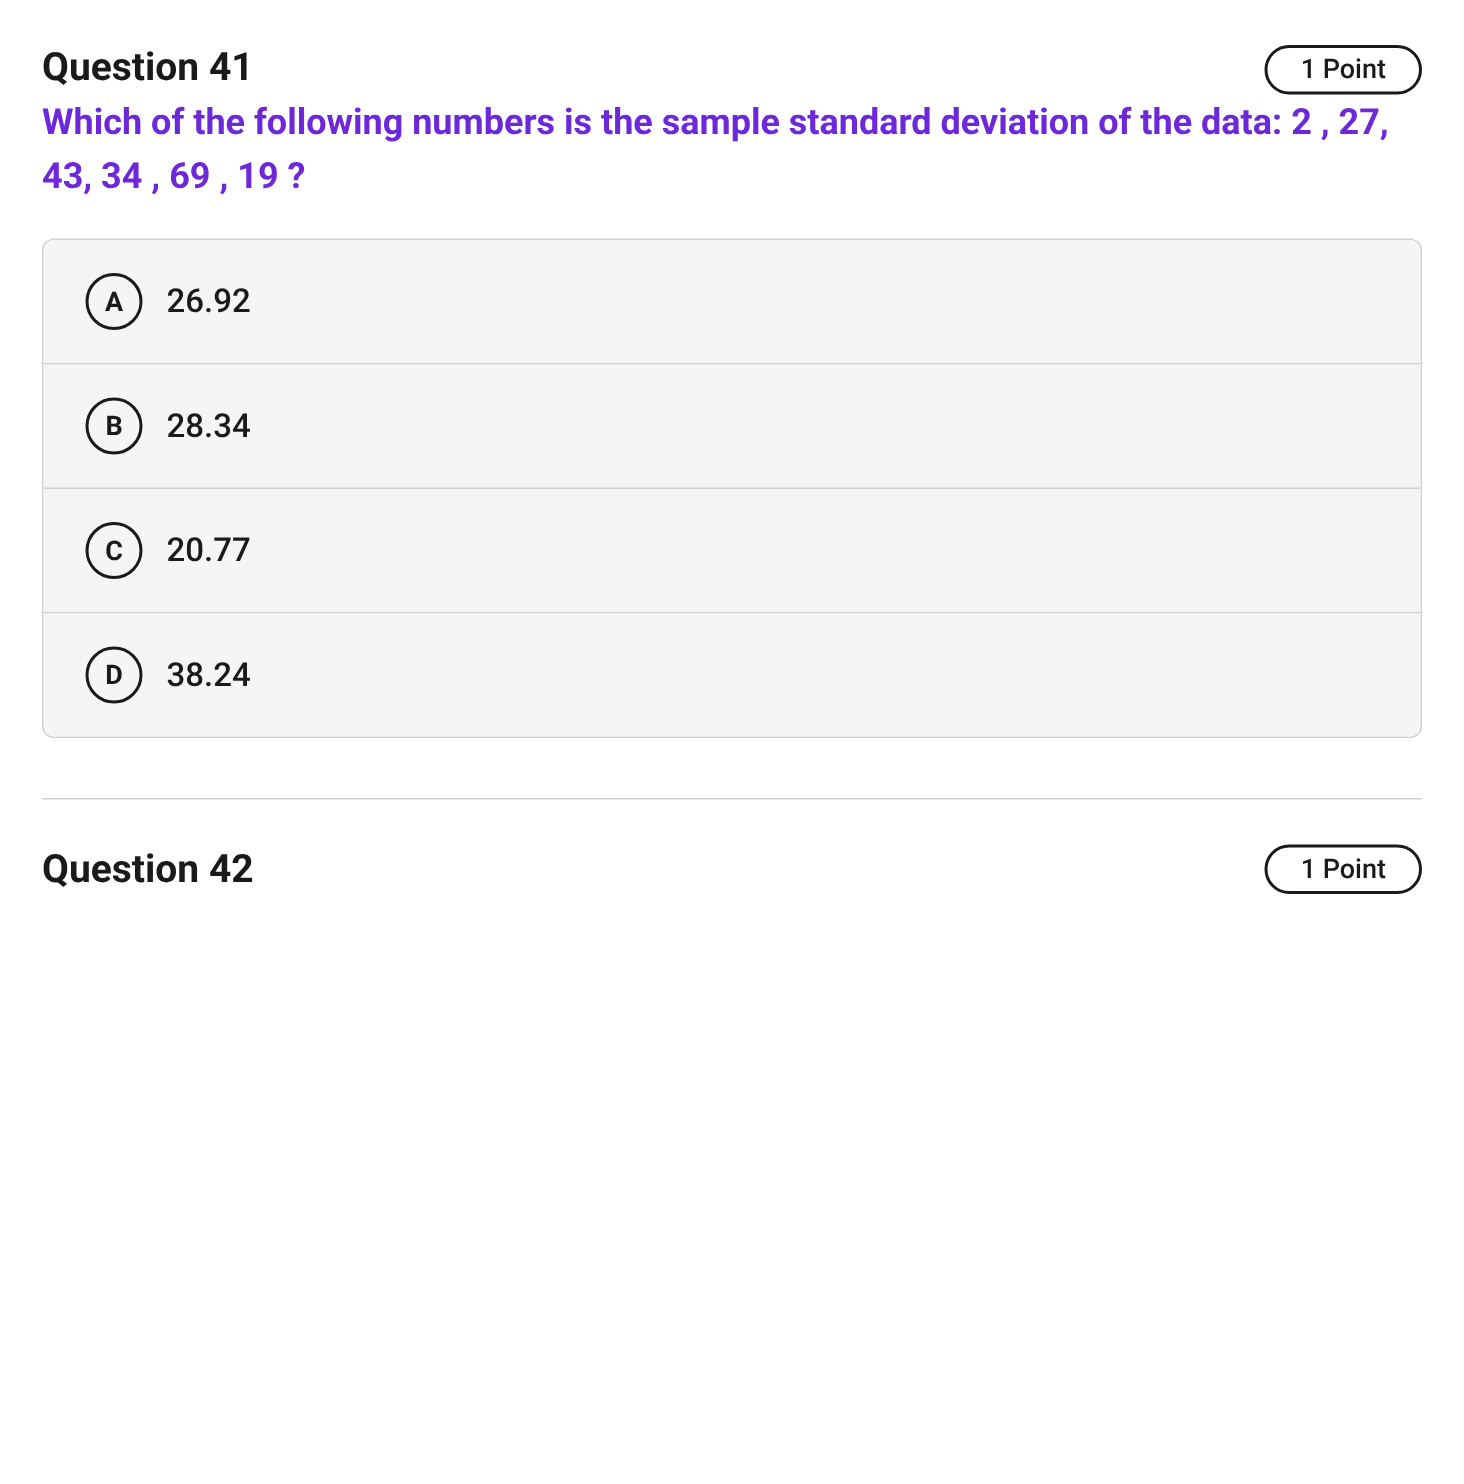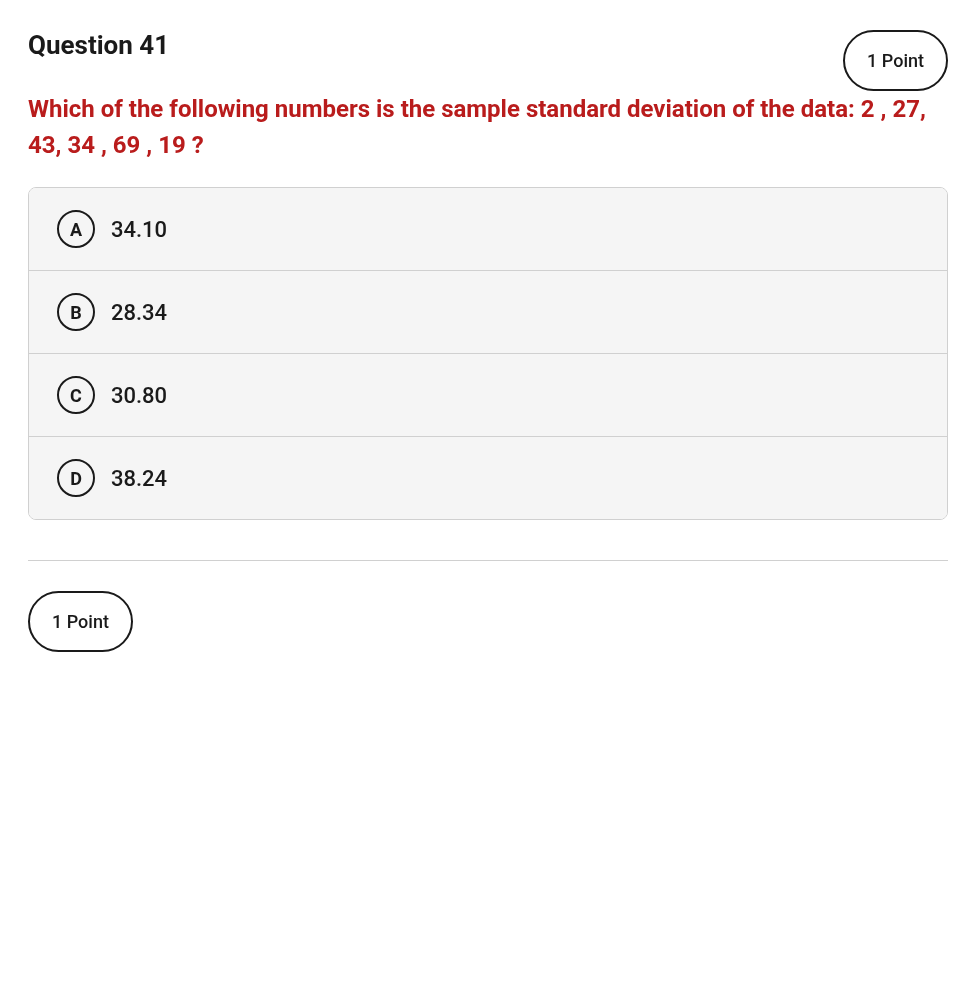--- a/index.html
+++ b/index.html
@@ -25,32 +25,32 @@
 
     .question-title {
       font-size: 26px;
       font-weight: 700;
       color: #1a1a1a;
     }
 
     .point-badge {
       border: 2px solid #1a1a1a;
       border-radius: 50px;
-      padding: 18px 22px;
+      padding: 4px 22px;
       font-size: 18px;
       font-weight: 500;
       color: #1a1a1a;
     }
 
     .question-text {
       font-size: 24px;
       font-weight: 700;
       line-height: 1.5;
       margin-bottom: 24px;
-      color: #b91c1c;
+      color: #6d28d9;
     }
 
     .options-container {
       display: flex;
       flex-direction: column;
       gap: 0;
       border: 1px solid #d0d0d0;
       border-radius: 8px;
       overflow: hidden;
       margin-bottom: 40px;
@@ -109,36 +109,37 @@
   <span class="question-title">Question 41</span>
   <span class="point-badge">1 Point</span>
 </div>
 
 <div class="question-text">Which of the following numbers is the sample standard deviation of the data: 2 , 27, 43, 34 , 69 , 19 ?</div>
 
 <div class="options-container">
 
   <div class="option-item">
     <div class="option-circle">A</div>
-    <span class="option-text">34.10</span>
+    <span class="option-text">26.92</span>
   </div>
 
   <div class="option-item">
     <div class="option-circle">B</div>
     <span class="option-text">28.34</span>
   </div>
 
   <div class="option-item">
     <div class="option-circle">C</div>
-    <span class="option-text">30.80</span>
+    <span class="option-text">20.77</span>
   </div>
 
   <div class="option-item">
     <div class="option-circle">D</div>
     <span class="option-text">38.24</span>
   </div>
 </div>
 
 <div class="divider"></div>
 
 <div class="question-header-2">
+  <span class="question-title">Question 42</span>
   <span class="point-badge">1 Point</span>
 </div>
 
 </body></html>

